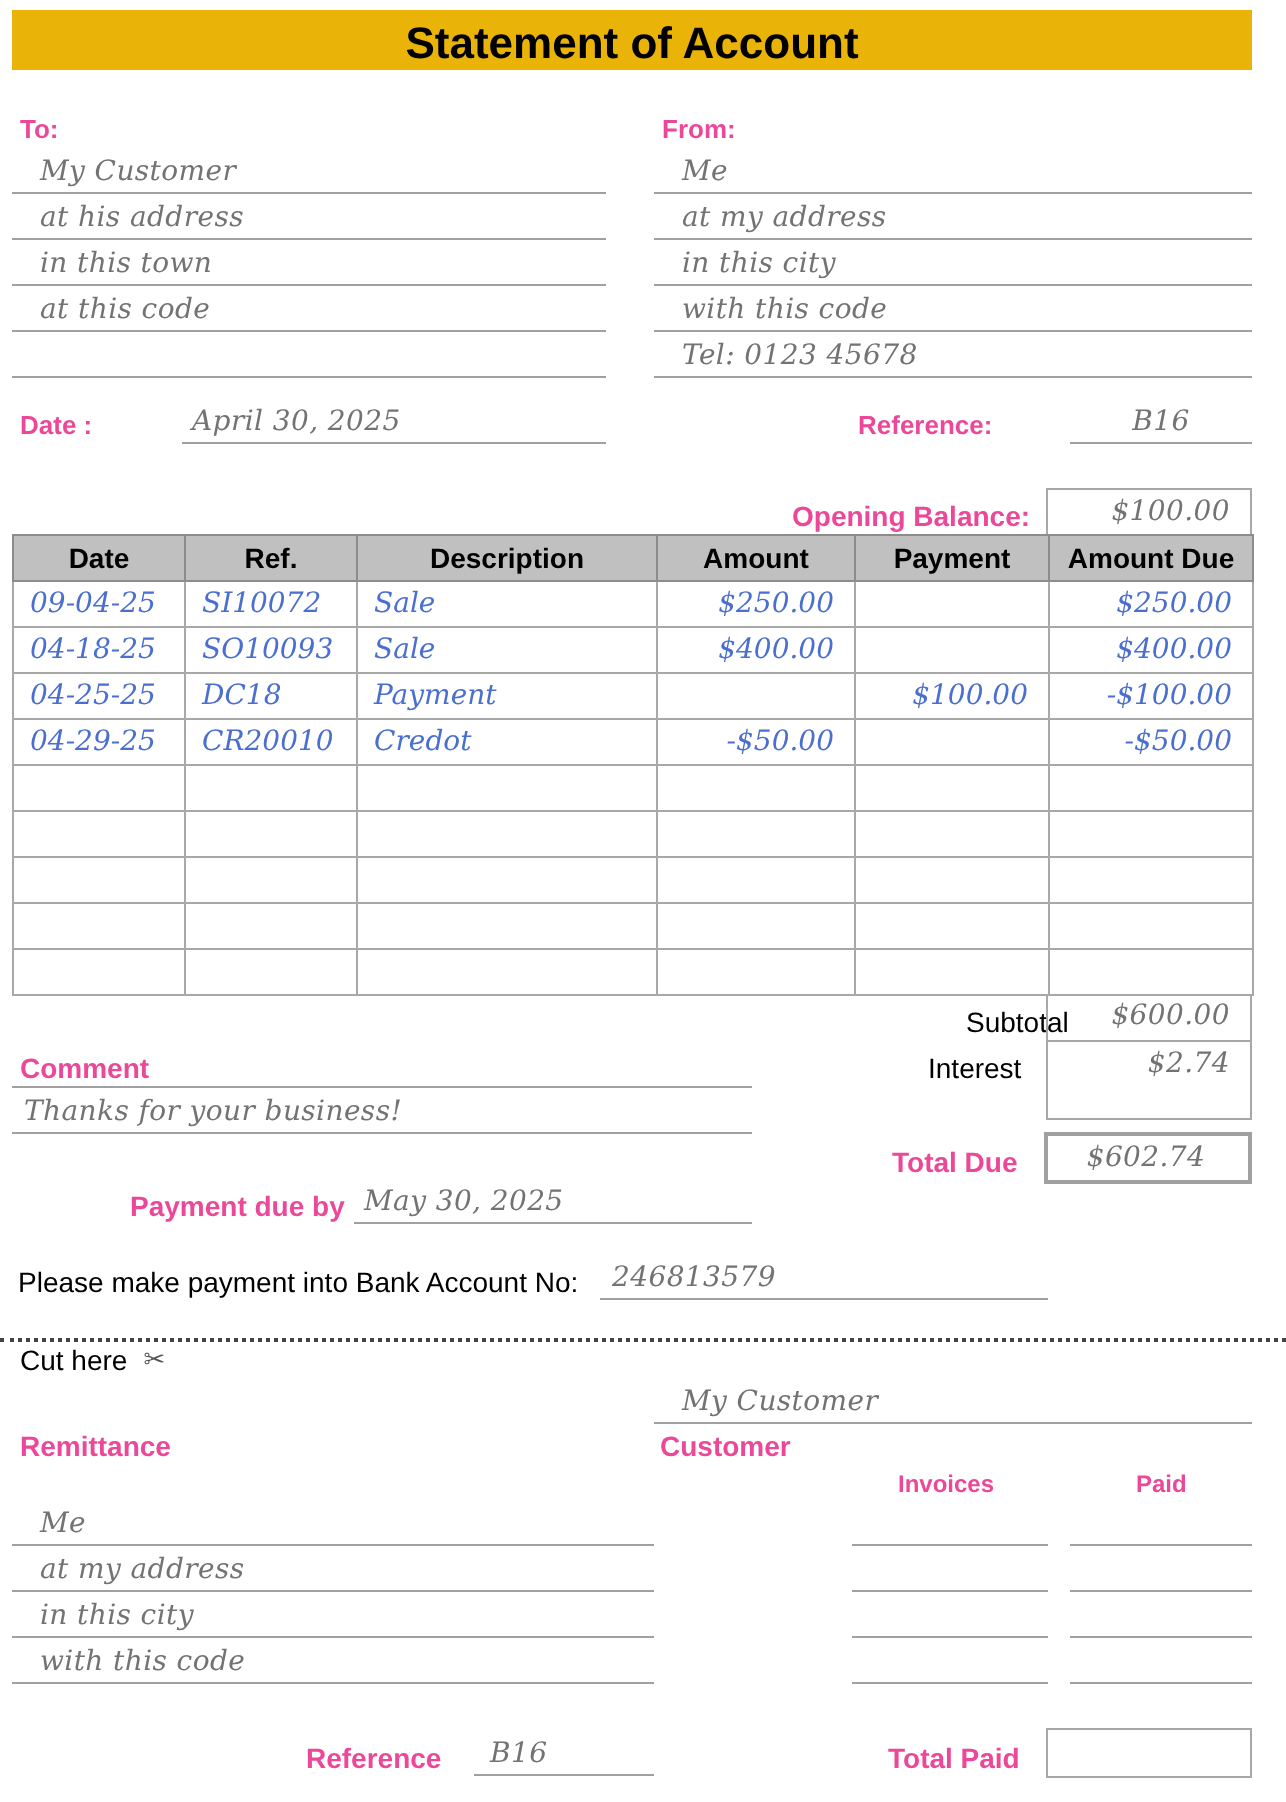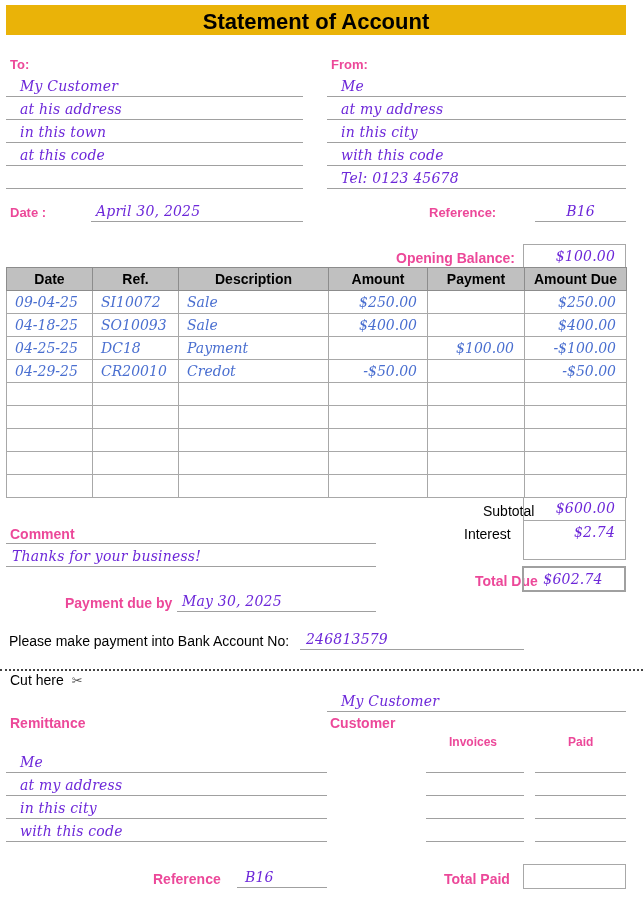--- a/index.html
+++ b/index.html
@@ -1,20 +1,20 @@
 <!DOCTYPE html>
 <html><head>
 <meta charset="utf-8">
 <style>
   * { box-sizing: border-box; margin: 0; padding: 0; }
   html, body { width: 643px; height: 901px; background: #ffffff; overflow: hidden; }
   body { position: relative; font-family: "Liberation Sans", sans-serif; color: #000; }
 
   .abs { position: absolute; }
-  .hand { font-family: "DejaVu Serif", serif; font-style: italic; color: #6d28d9; font-size: 14px; letter-spacing: 0.2px; }
+  .hand { font-family: "DejaVu Serif", serif; font-style: italic; color: #737373; font-size: 14px; letter-spacing: 0.2px; }
   .lbl { font-family: "Liberation Sans", sans-serif; font-size: 13px; color: #000; }
   .lbl-b { font-family: "Liberation Sans", sans-serif; font-size: 13px; font-weight: bold; color: #ec4899; }
 
   
   .title-bar { left: 6px; top: 5px; width: 620px; height: 30px; background: #eab308;
     display: flex; align-items: flex-end; justify-content: center; }
   .title-bar span { font-size: 22px; font-weight: bold; font-family: "Liberation Sans", sans-serif; }
 
   
   .line-field { border-bottom: 1px solid #a0a0a0; height: 23px; display: flex; align-items: flex-end; padding-left: 14px; padding-bottom: 2px; }
@@ -158,21 +158,21 @@
       <td></td>
     </tr>
   </tbody>
 </table>
 
 <div class="abs lbl" style="left:459px; top:503px; font-size:14px;margin-left:24px;">Subtotal</div>
 <div class="abs box hand" style="left:523px; top:497px; width:103px; height:24px; text-align:right; padding-right:10px; line-height:23px; border-top:none;">$600.00</div>
 <div class="abs lbl" style="left:464px; top:526px; font-size:14px;">Interest</div>
 <div class="abs box hand" style="left:523px; top:520px; width:103px; height:40px; text-align:right; padding-right:10px; line-height:23px;">$2.74</div>
 
-<div class="abs lbl-b" style="left:446px; top:573px; font-size:14px;margin-left:29px;">Total Due</div>
+<div class="abs lbl-b" style="left:446px; top:573px; font-size:14px;">Total Due</div>
 <div class="abs box-thick hand" style="left:522px; top:566px; width:104px; height:26px; text-align:center; padding-right:2px; line-height:22px;">$602.74</div>
 
 <div class="abs lbl-b" style="left:10px; top:526px; font-size:14px;">Comment</div>
 <div class="abs" style="left:6px; top:543px; width:370px; border-top:1px solid #a0a0a0;"></div>
 <div class="abs line-field hand" style="left:6px; top:544px; width:370px; padding-left:6px;">Thanks for your business!</div>
 
 <div class="abs lbl-b" style="left:65px; top:595px; font-size:14px;">Payment due by</div>
 <div class="abs line-field hand" style="left:177px; top:589px; width:199px; padding-left:5px;">May 30, 2025</div>
 
 <div class="abs lbl" style="left:9px; top:633px; font-size:14px;">Please make payment into Bank Account No:</div>

